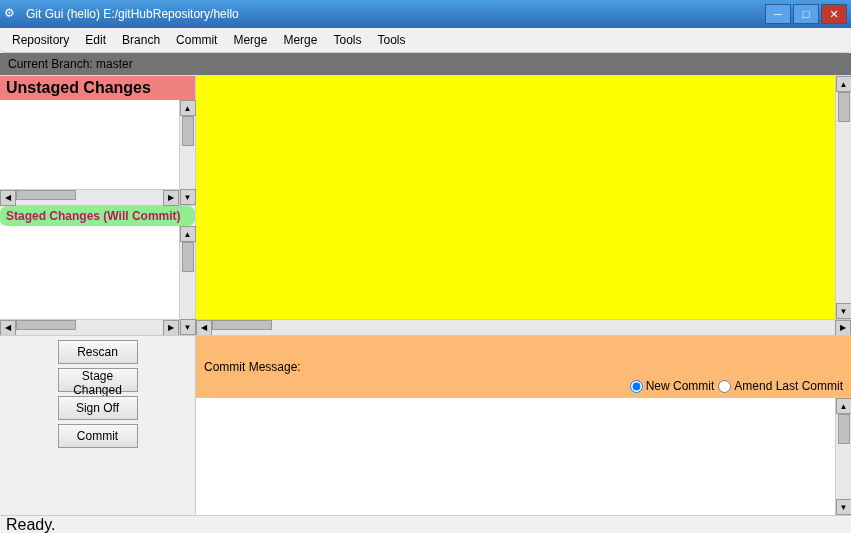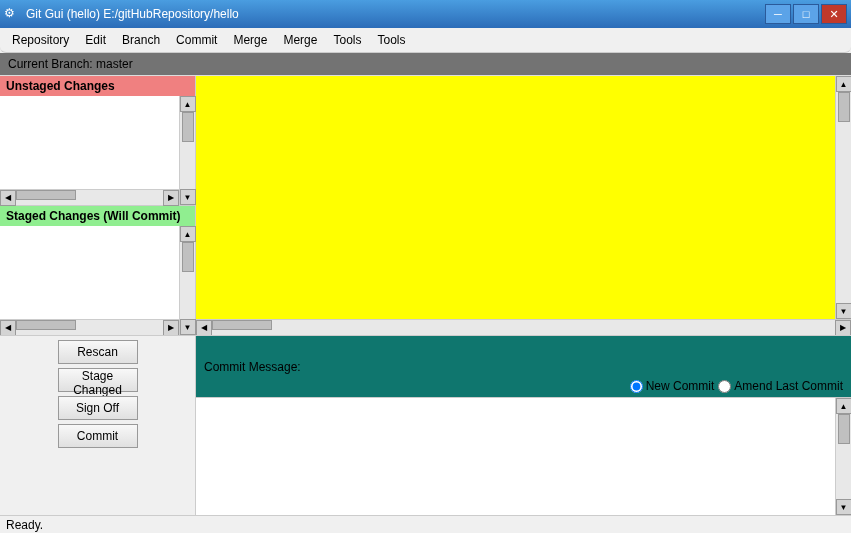--- a/index.html
+++ b/index.html
@@ -74,29 +74,30 @@
       flex-direction: column;
       border-bottom: 1px solid #ccc;
       min-height: 0;
     }
 
     .section-header-unstaged {
       background: #f08080;
       color: #000;
       padding: 3px 6px;
       font-weight: bold;
-      font-size: 12px;
+      font-size: 16px;
     }
 
     .section-header-staged {
       background: #90ee90;
-      color: #000000;
+      color: #be185d;
       padding: 3px 6px;
       font-weight: bold;
       font-size: 12px;
+      border-radius: 7px;
     }
 
     .section-list {
       flex: 1;
       background: white;
       overflow: hidden;
       position: relative;
     }
 
     .staged-section {
@@ -219,21 +220,21 @@
     .commit-right {
       flex: 1;
       display: flex;
       flex-direction: column;
     }
 
     .commit-message-bar {
       display: flex;
       align-items: center;
       padding: 4px 8px;
-      background: #0f766e;
+      background: #fdba74;
       border-bottom: 1px solid #ccc;
       gap: 8px;
     }
 
     .commit-message-label { font-size: 12px; }
 
     .radio-group { display: flex; align-items: center; gap: 4px; margin-left: auto; }
     .radio-option { display: flex; align-items: center; gap: 3px; font-size: 12px; margin-top: 39px; }
     input[type="radio"] { cursor: pointer; }
 
@@ -256,21 +257,21 @@
     .commit-scroll-v {
       width: 16px;
       background: #e8e8e8;
       border-left: 1px solid #ccc;
     }
 
     .status-bar {
       background: #f0f0f0;
       border-top: 1px solid #ccc;
       padding: 2px 6px;
-      font-size: 12px;
+      font-size: 16px;
       height: 18px;
       display: flex;
       align-items: center;
     }
 
     .unstaged-bottom-scroll {
       height: 16px;
       background: #e8e8e8;
       border-top: 1px solid #ccc;
       display: flex;

